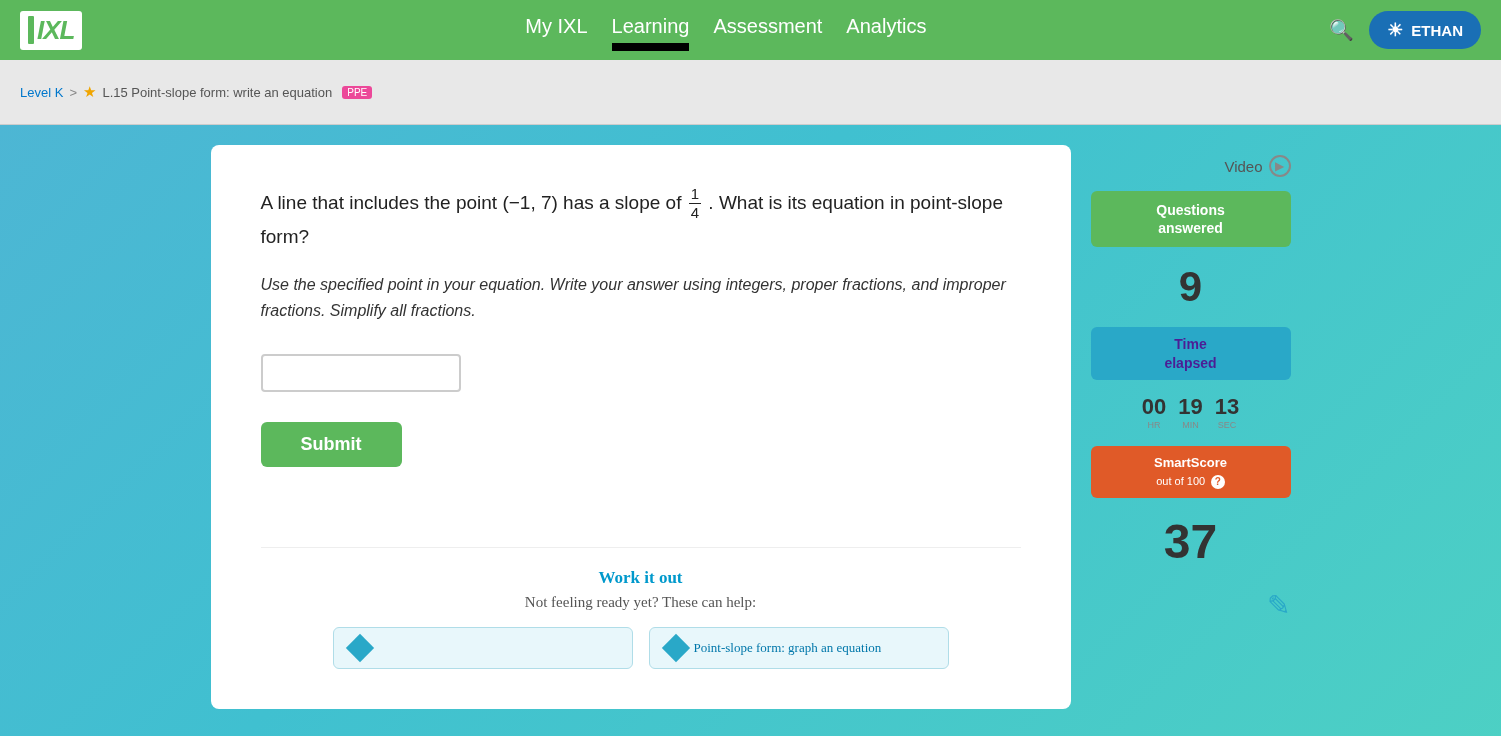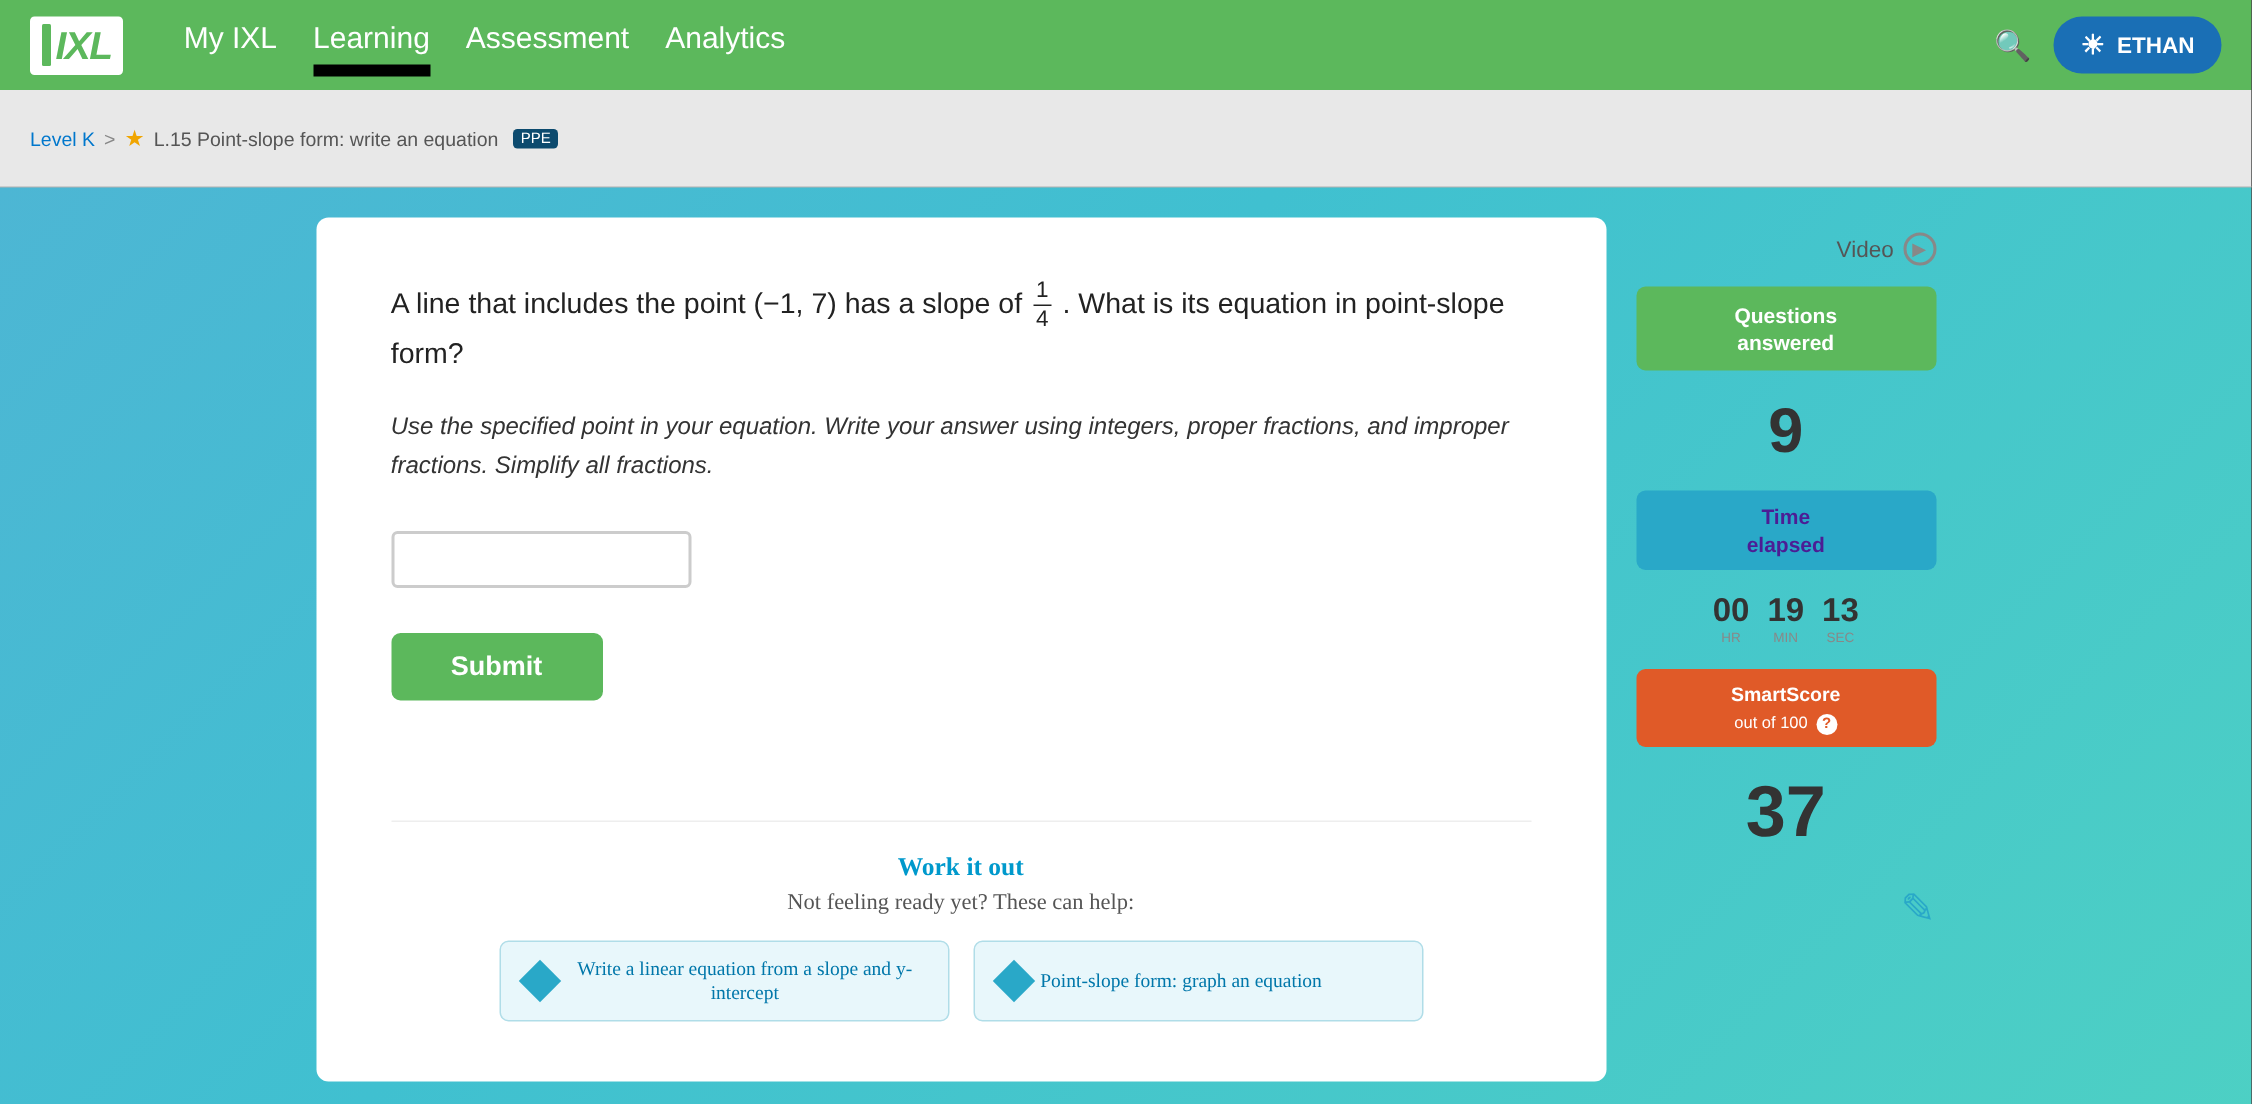--- a/index.html
+++ b/index.html
@@ -33,20 +33,21 @@
       font-size: 26px;
       font-weight: 900;
       color: #5cb85c;
       font-style: italic;
       letter-spacing: -1px;
     }
     .nav-links {
       display: flex;
       gap: 24px;
       flex: 1;
+      justify-content: center;
     }
     .nav-link {
       color: white;
       text-decoration: none;
       font-size: 20px;
       font-weight: 500;
       cursor: pointer;
       padding: 5px 0;
     }
     .nav-link.active {
@@ -87,21 +88,21 @@
       color: #555;
       display: flex;
       align-items: center;
       gap: 6px;
       border-bottom: 1px solid #ccc;
     }
     .breadcrumb a { color: #0077cc; text-decoration: none; }
     .breadcrumb .sep { color: #888; }
     .breadcrumb .star { color: #f0a500; font-size: 15px; }
     .breadcrumb .ppe {
-      background: #0c4a6e;
+      background: #ec4899;
       color: white;
       font-size: 10px;
       padding: 1px 5px;
       border-radius: 3px;
       margin-left: 4px;
     }
 
     
     .main-area {
       background: linear-gradient(135deg, #4db6d4 0%, #40c0d0 40%, #4dd0c4 100%);
@@ -403,21 +404,20 @@
     <input class="answer-input" type="text" placeholder="" style="">
     <button class="submit-btn">Submit</button>
 
     
     <div class="work-it-out">
       <a class="work-link">Work it out</a>
       <p class="not-ready">Not feeling ready yet? These can help:</p>
       <div class="help-links">
         <div class="help-link-item">
           <div class="diamond"></div>
-          <span class="help-link-text">Write a linear equation from a slope and y-intercept</span>
         </div>
         <div class="help-link-item">
           <div class="diamond"></div>
           <span class="help-link-text">Point-slope form: graph an equation</span>
         </div>
       </div>
     </div>
   </div>
 
   <div class="sidebar">

